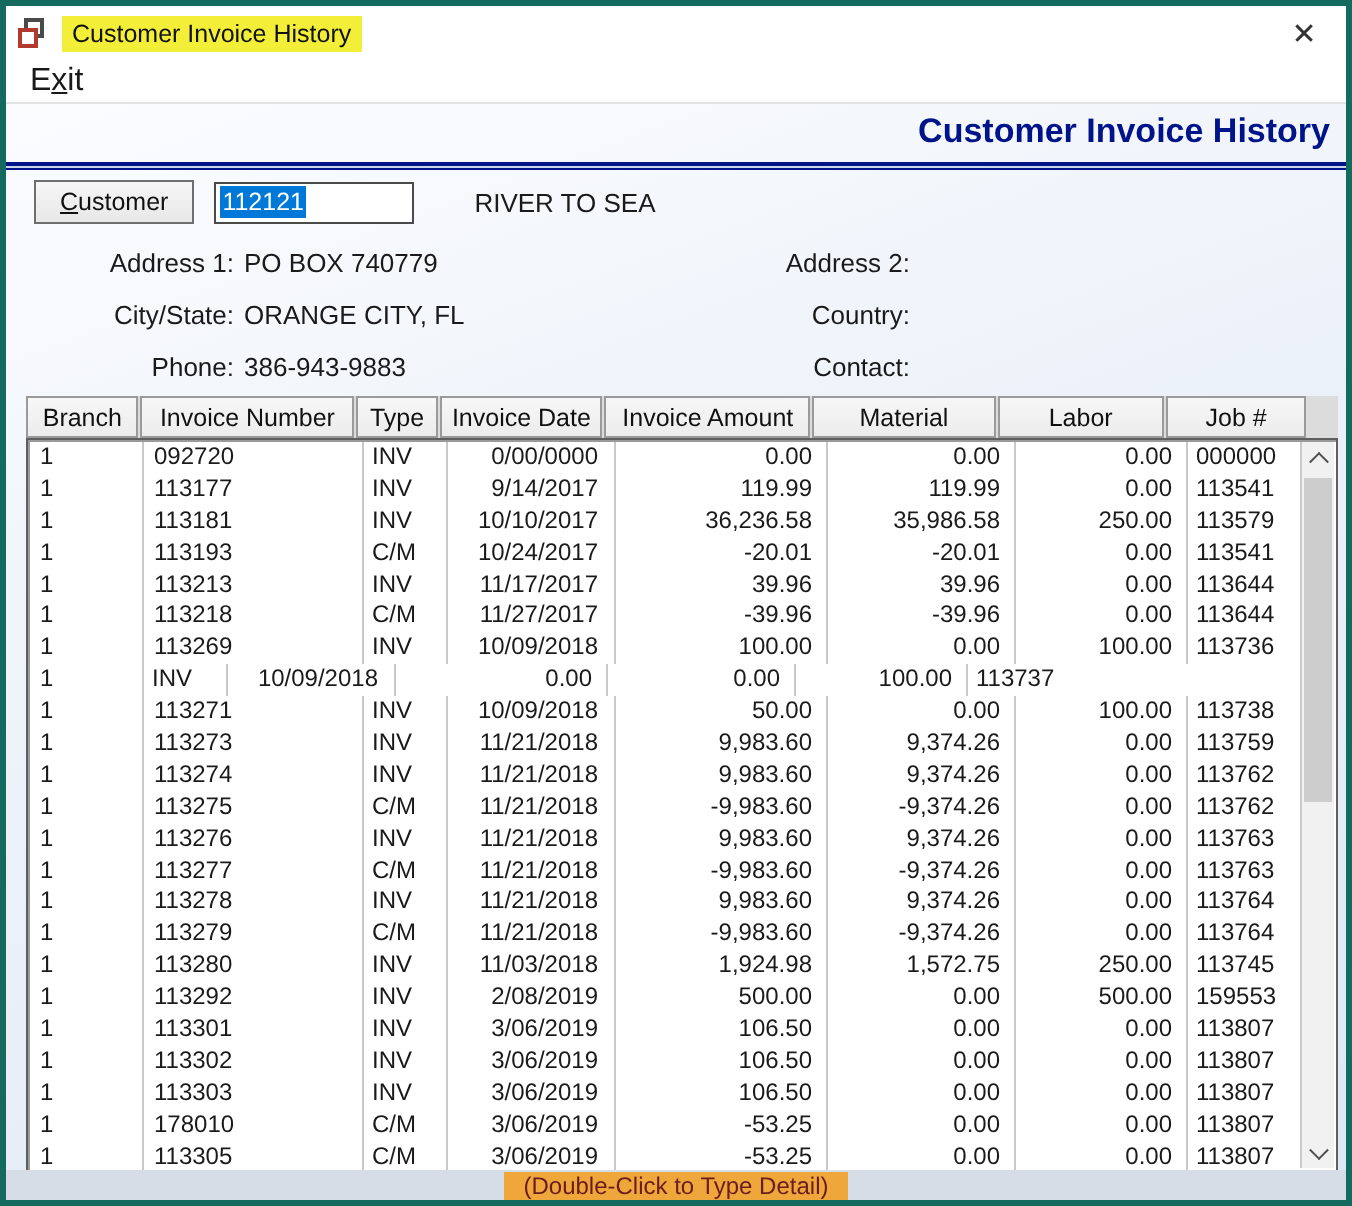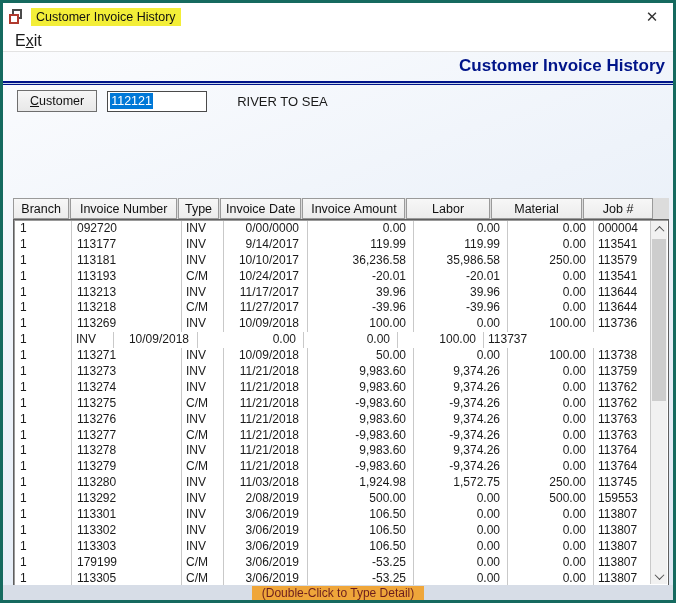--- a/index.html
+++ b/index.html
@@ -122,43 +122,59 @@
       <div class="btn">
           <span class="accel">C</span>
           <span>ustomer</span>
         </div>
       <div class="field">
         <span class="sel">112121</span>
       </div>
       <div class="customer-name">RIVER TO SEA</div>
     </div>
 
+    <div class="detail-grid">
+      <div class="d-label">Address 1:</div>
+      <div class="d-value">PO BOX 740779</div>
+      <div class="d-label">Address 2:</div>
+      <div class="d-value"></div>
+
+      <div class="d-label">City/State:</div>
+      <div class="d-value">ORANGE CITY, FL</div>
+      <div class="d-label">Country:</div>
+      <div class="d-value"></div>
+
+      <div class="d-label">Phone:</div>
+      <div class="d-value">386-943-9883</div>
+      <div class="d-label">Contact:</div>
+      <div class="d-value"></div>
+    </div>
 
     <div class="table-area">
       <div class="grid-header">
           <div class="hcell hc0">Branch</div>
           <div class="hcell hc1">Invoice Number</div>
           <div class="hcell hc2">Type</div>
           <div class="hcell hc3">Invoice Date</div>
           <div class="hcell hc4">Invoice Amount</div>
+          <div class="hcell hc5">Material</div>
           <div class="hcell hc6">Labor</div>
-          <div class="hcell hc5">Material</div>
           <div class="hcell hc7">Job #</div>
         </div>
       <div class="grid-body">
         <div class="grid-rows">
             <div class="grid-row">
               <div class="cell c0">1</div>
               <div class="cell c1">092720</div>
               <div class="cell c2">INV</div>
               <div class="cell c3">0/00/0000</div>
               <div class="cell c4">0.00</div>
               <div class="cell c5">0.00</div>
               <div class="cell c6">0.00</div>
-              <div class="cell c7">000004</div>
+              <div class="cell c7">000000</div>
             </div>
             <div class="grid-row">
               <div class="cell c0">1</div>
               <div class="cell c1">113177</div>
               <div class="cell c2">INV</div>
               <div class="cell c3">9/14/2017</div>
               <div class="cell c4">119.99</div>
               <div class="cell c5">119.99</div>
               <div class="cell c6">0.00</div>
               <div class="cell c7">113541</div>
@@ -347,21 +363,21 @@
               <div class="cell c1">113303</div>
               <div class="cell c2">INV</div>
               <div class="cell c3">3/06/2019</div>
               <div class="cell c4">106.50</div>
               <div class="cell c5">0.00</div>
               <div class="cell c6">0.00</div>
               <div class="cell c7">113807</div>
             </div>
             <div class="grid-row">
               <div class="cell c0">1</div>
-              <div class="cell c1">179199</div>
+              <div class="cell c1">178010</div>
               <div class="cell c2">C/M</div>
               <div class="cell c3">3/06/2019</div>
               <div class="cell c4">-53.25</div>
               <div class="cell c5">0.00</div>
               <div class="cell c6">0.00</div>
               <div class="cell c7">113807</div>
             </div>
             <div class="grid-row">
               <div class="cell c0">1</div>
               <div class="cell c1">113305</div>

